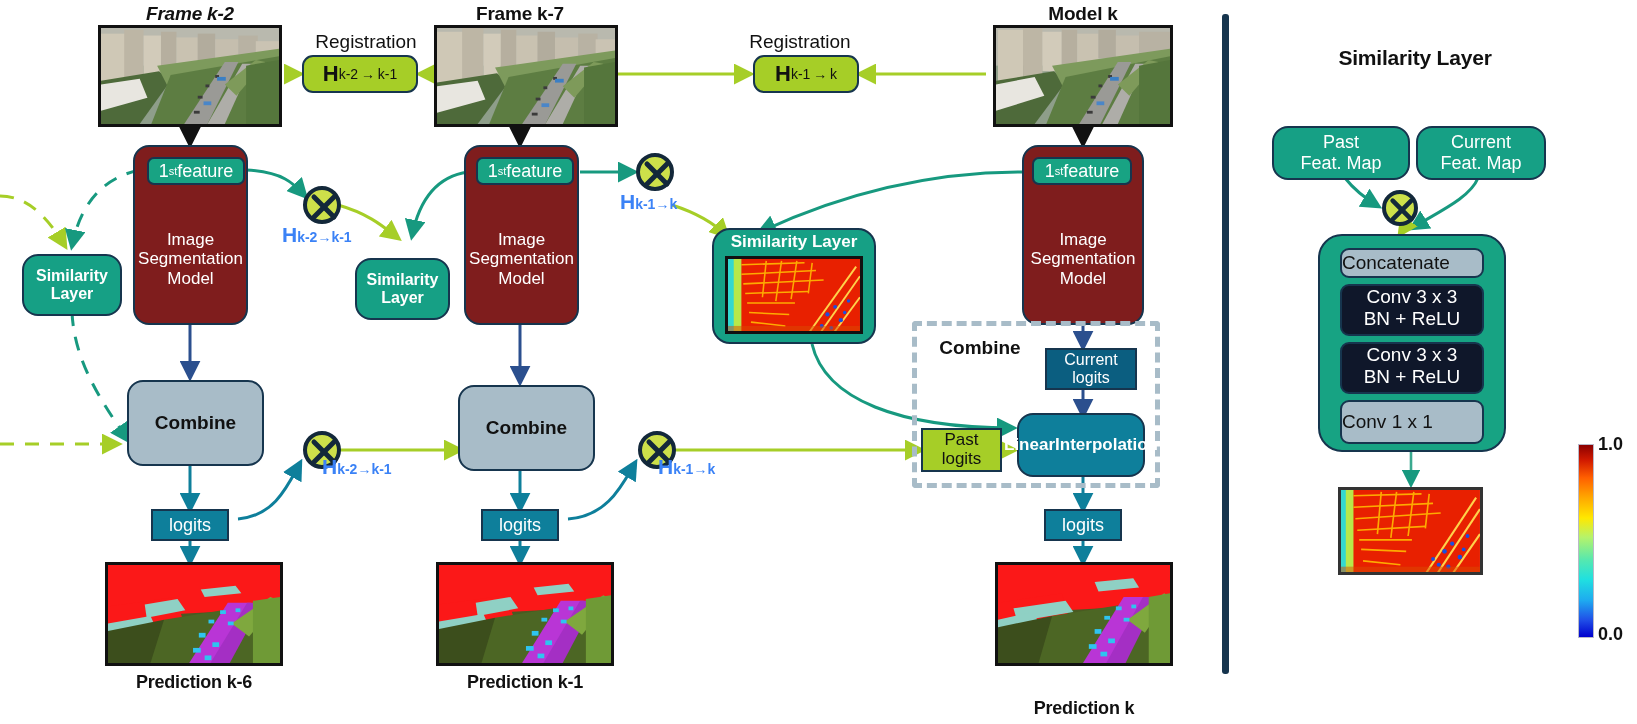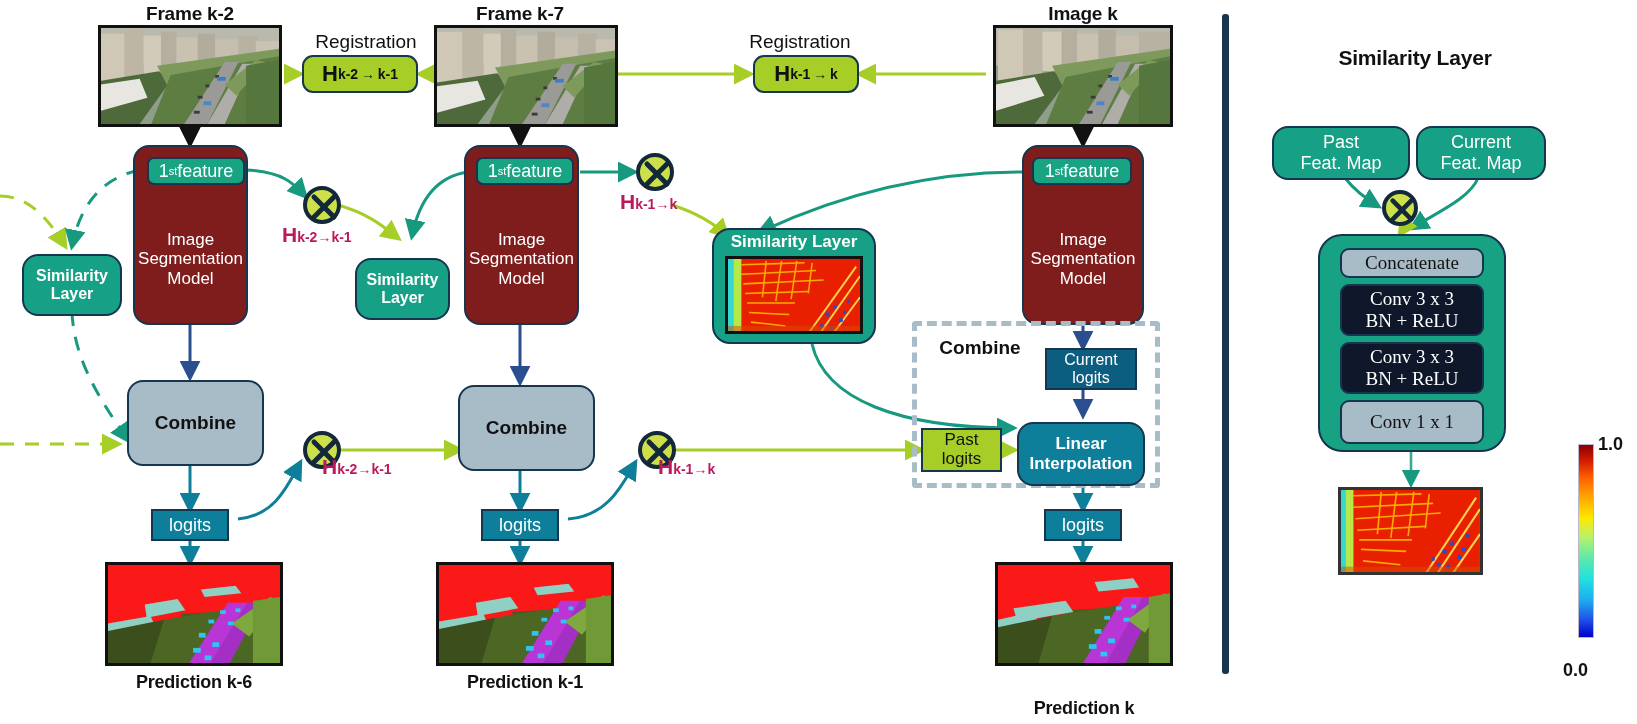--- a/index.html
+++ b/index.html
@@ -28,44 +28,44 @@
   .sqr-deep{background:#0b5e80;color:#fff;}
   .sqr-teal{background:#0e7f9b;color:#fff;}
 
   .feat{background:#18a383;color:#fff;border:2px solid #16354e;border-radius:7px;
         display:flex;align-items:center;justify-content:center;font-size:18px;}
   .feat sup{font-size:11px;vertical-align:super;}
 
   .hbox{background:#a6ce27;border:2.5px solid #16354e;border-radius:11px;
         display:flex;align-items:center;justify-content:center;color:#111;}
   .hbox .hh{font-weight:bold;font-size:22px;}
-  .hbox .sub{font-weight:bold;font-size:14px;}
+  .hbox .sub{font-weight:normal;font-size:14px;}
 
   .logitsbox{background:#a6ce27;border:2.5px solid #16354e;display:flex;align-items:center;
              justify-content:center;color:#111;font-size:17px;text-align:center;line-height:1.1;}
 
   
   .xop{border-radius:50%;background:#cde04a;border:4px solid #13283a;}
   .xop svg{display:block;}
 
   
-  .hlabel{color:#be185d;white-space:nowrap;}
+  .hlabel{color:#3b82f6;white-space:nowrap;}
   .hlabel .hh{font-weight:bold;font-size:21px;}
   .hlabel .sub{font-weight:bold;font-size:14px;}
 
   
   .dashbox{border:5px dashed #a8bcc8;border-radius:4px;}
 
   
   .divider{background:#16354e;border-radius:3px;}
 
   
   .sim-outer{background:#17a383;border:2.5px solid #16354e;border-radius:24px;}
   .rowbox{border:2px solid #16354e;border-radius:9px;display:flex;align-items:center;
-          justify-content:center;text-align:center;line-height:1.18;font-size:19px;font-family:Liberation Serif, serif;}
+          text-align:center;line-height:1.18;font-size:19px;}
   .rowbox.grey{background:#a8bcc8;color:#111;}
   .rowbox.deep{background:#0f172a;color:#fff;}
 
   
   .cbar{border:1px solid #b9b9c9;}
   .cbar-lab{font-size:18px;color:#111;font-weight:bold;}
 
   svg.edges{position:absolute;left:0;top:0;width:1637px;height:724px;pointer-events:none;}
 </style>
 </head>
@@ -146,23 +146,23 @@
       <path d="M140,170 C110,176 82,196 72,246" stroke="#17997f" stroke-dasharray="14,11" marker-end="url(#mGreen)"></path>
       <path d="M72,312 C74,360 100,400 128,440" stroke="#17997f" stroke-dasharray="14,11" marker-end="url(#mGreen)"></path>
 
       <path d="M1345,178 C1356,192 1368,200 1378,206" stroke="#17997f" marker-end="url(#mGreen)"></path>
       <path d="M1478,178 C1470,198 1438,212 1412,228" stroke="#17997f" marker-end="url(#mGreen)"></path>
       <path d="M1404,213 C1406,222 1404,228 1400,234" stroke="#a6ce27" marker-end="url(#mLime)"></path>
       <path d="M1411,452 L1411,484" stroke="#3aa98f" stroke-width="2.6" marker-end="url(#mGreen)"></path>
     </g>
   </svg>
 
-  <div class="abs hdr" style="left:95px;top:3px;width:190px;">Frame k-2</div>
+  <div class="abs hdr" style="left:95px;top:3px;width:190px;font-style:italic;">Frame k-2</div>
   <div class="abs hdr" style="left:425px;top:3px;width:190px;">Frame k-7</div>
-  <div class="abs hdr" style="left:988px;top:3px;width:190px;">Image k</div>
+  <div class="abs hdr" style="left:988px;top:3px;width:190px;">Model k</div>
 
   <div class="abs photo" style="left:98px;top:25px;width:184px;height:102px;">
     <svg viewBox="0 0 184 102" preserveAspectRatio="none">
       <rect width="184" height="102" fill="#8e9e8a"></rect>
       <rect x="0" y="0" width="184" height="40" fill="#b9b9ae"></rect>
       <rect x="0" y="6" width="26" height="58" fill="#cfc8b6"></rect>
         <rect x="24" y="2" width="20" height="54" fill="#bdb6a5"></rect>
       <rect x="44" y="8" width="18" height="44" fill="#d2cbba"></rect>
         <rect x="62" y="4" width="16" height="40" fill="#b6af9f"></rect>
       <rect x="78" y="10" width="22" height="34" fill="#c9c2b1"></rect>
@@ -421,21 +421,21 @@
   <div class="abs sqr sqr-deep" style="left:1045px;top:348px;width:92px;height:42px;flex-direction:column;font-size:16px;">
     <div>Current</div>
     <div>logits</div>
   </div>
 
   <div class="abs logitsbox" style="left:921px;top:428px;width:81px;height:44px;flex-direction:column;">
     <div>Past</div>
     <div>logits</div>
   </div>
 
-  <div class="abs blk blk-teal" style="left:1017px;top:422px;width:128px;height:64px;flex-direction:column;font-size:17px;">
+  <div class="abs blk blk-teal" style="left:1017px;top:413px;width:128px;height:64px;flex-direction:row;font-size:17px;">
     <div>Linear</div>
     <div>Interpolation</div>
   </div>
 
   <div class="abs sqr sqr-teal" style="left:1044px;top:509px;width:78px;height:32px;font-size:18px;">
     <span>logits</span>
   </div>
 
   <div class="abs photo" style="left:995px;top:562px;width:178px;height:104px;">
     <svg viewBox="0 0 178 104" preserveAspectRatio="none">
@@ -584,15 +584,15 @@
           <circle cx="128" cy="62" r="2"></circle>
           <circle cx="96" cy="72" r="2"></circle>
         </g>
       <rect x="0" y="80" width="145" height="8" fill="#d94a00" opacity=".5"></rect>
     </svg>
   </div>
 
   <div class="abs cbar" style="left:1578px;top:444px;width:16px;height:194px;
        background:linear-gradient(to top,#0000cd 0%,#2050e8 9%,#1eaaf0 19%,#20e0e0 30%,#55e8b0 40%,#b6f36a 52%,#ffe800 62%,#ffa500 73%,#ff5f00 83%,#d11a00 92%,#8b0000 100%);"></div>
   <div class="abs cbar-lab" style="left:1598px;top:434px;">1.0</div>
-  <div class="abs cbar-lab" style="left:1563px;top:624px;margin-top:36px;">0.0</div>
+  <div class="abs cbar-lab" style="left:1598px;top:624px;">0.0</div>
 
 </div>
 
 </body></html>

